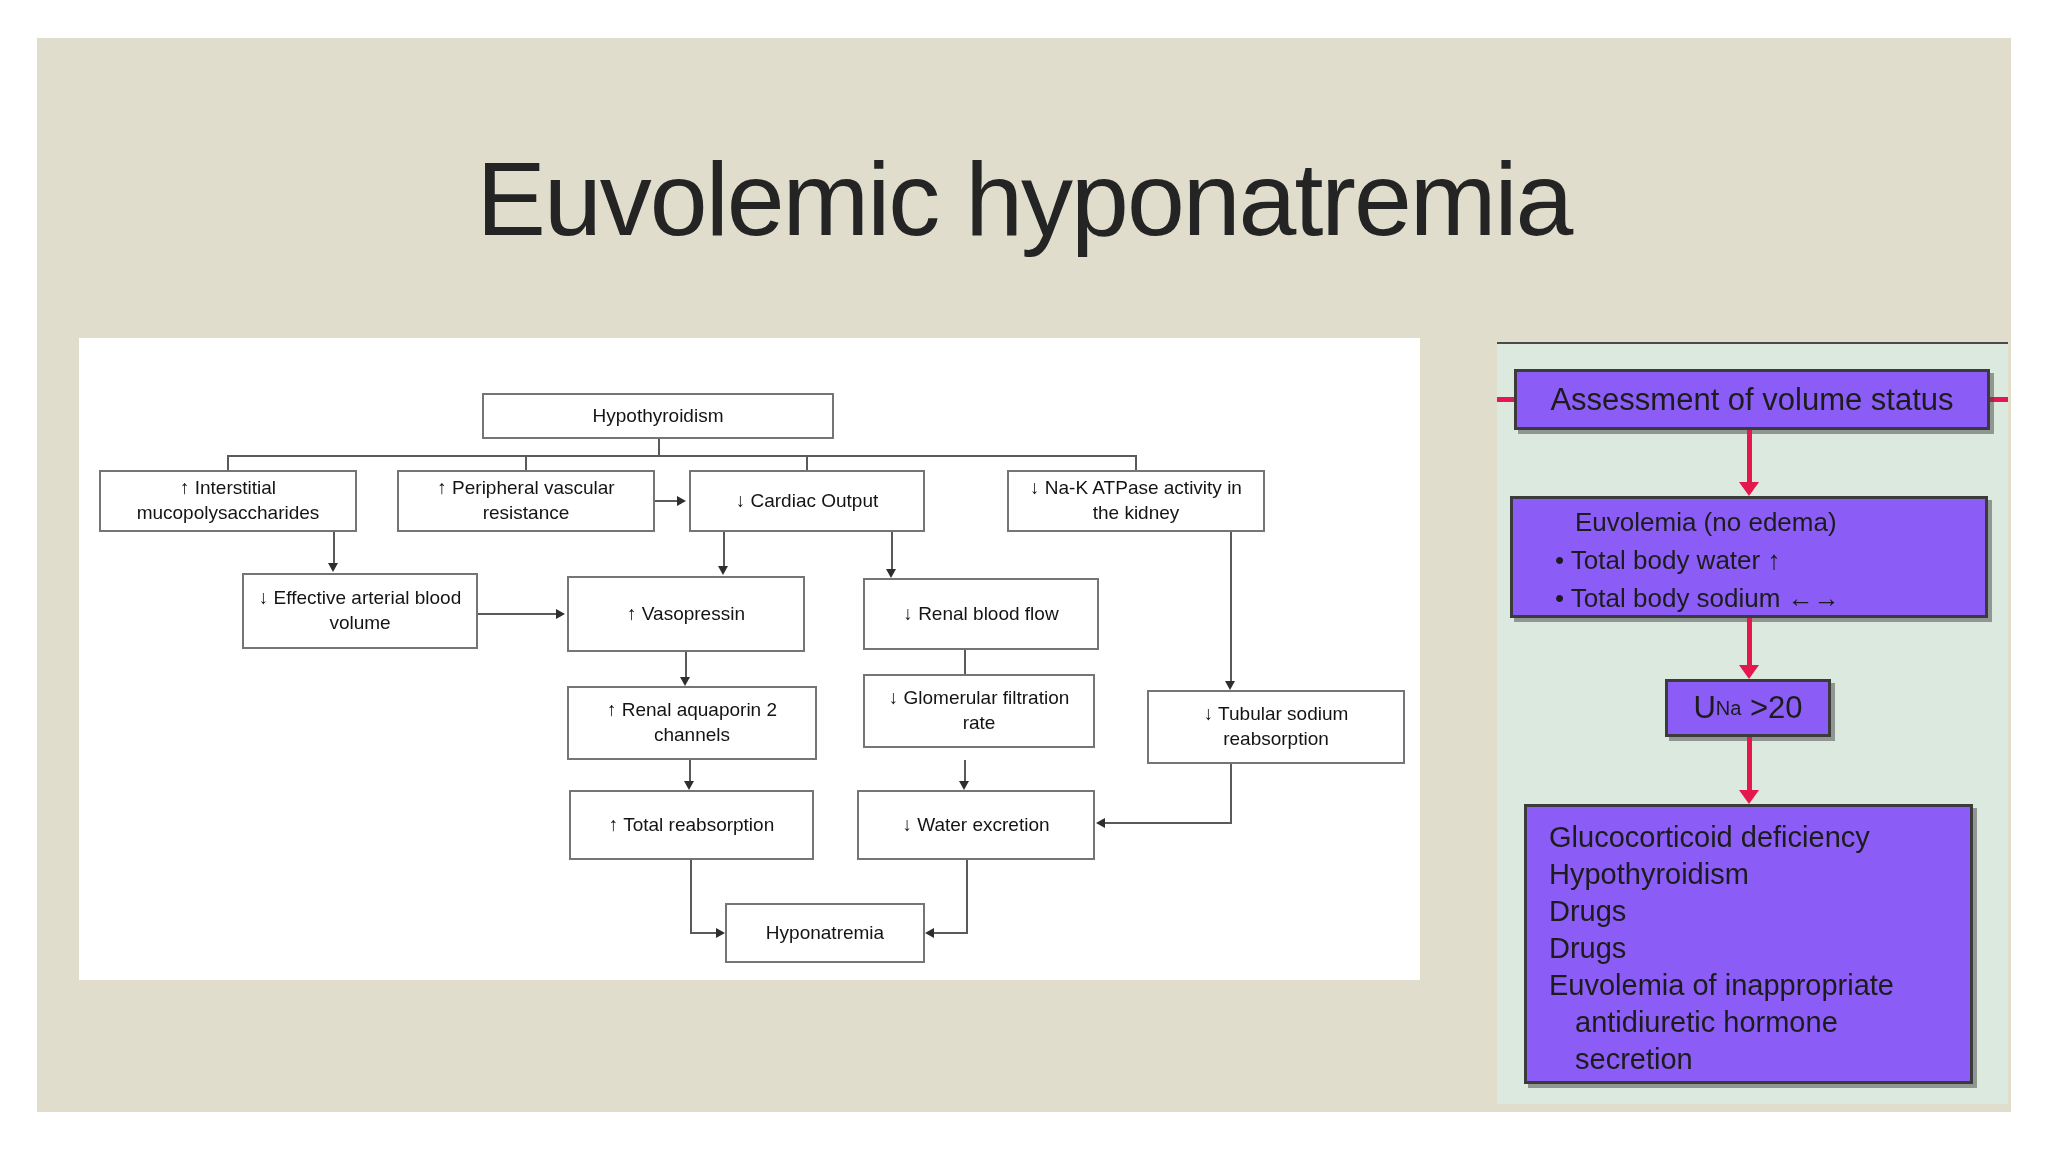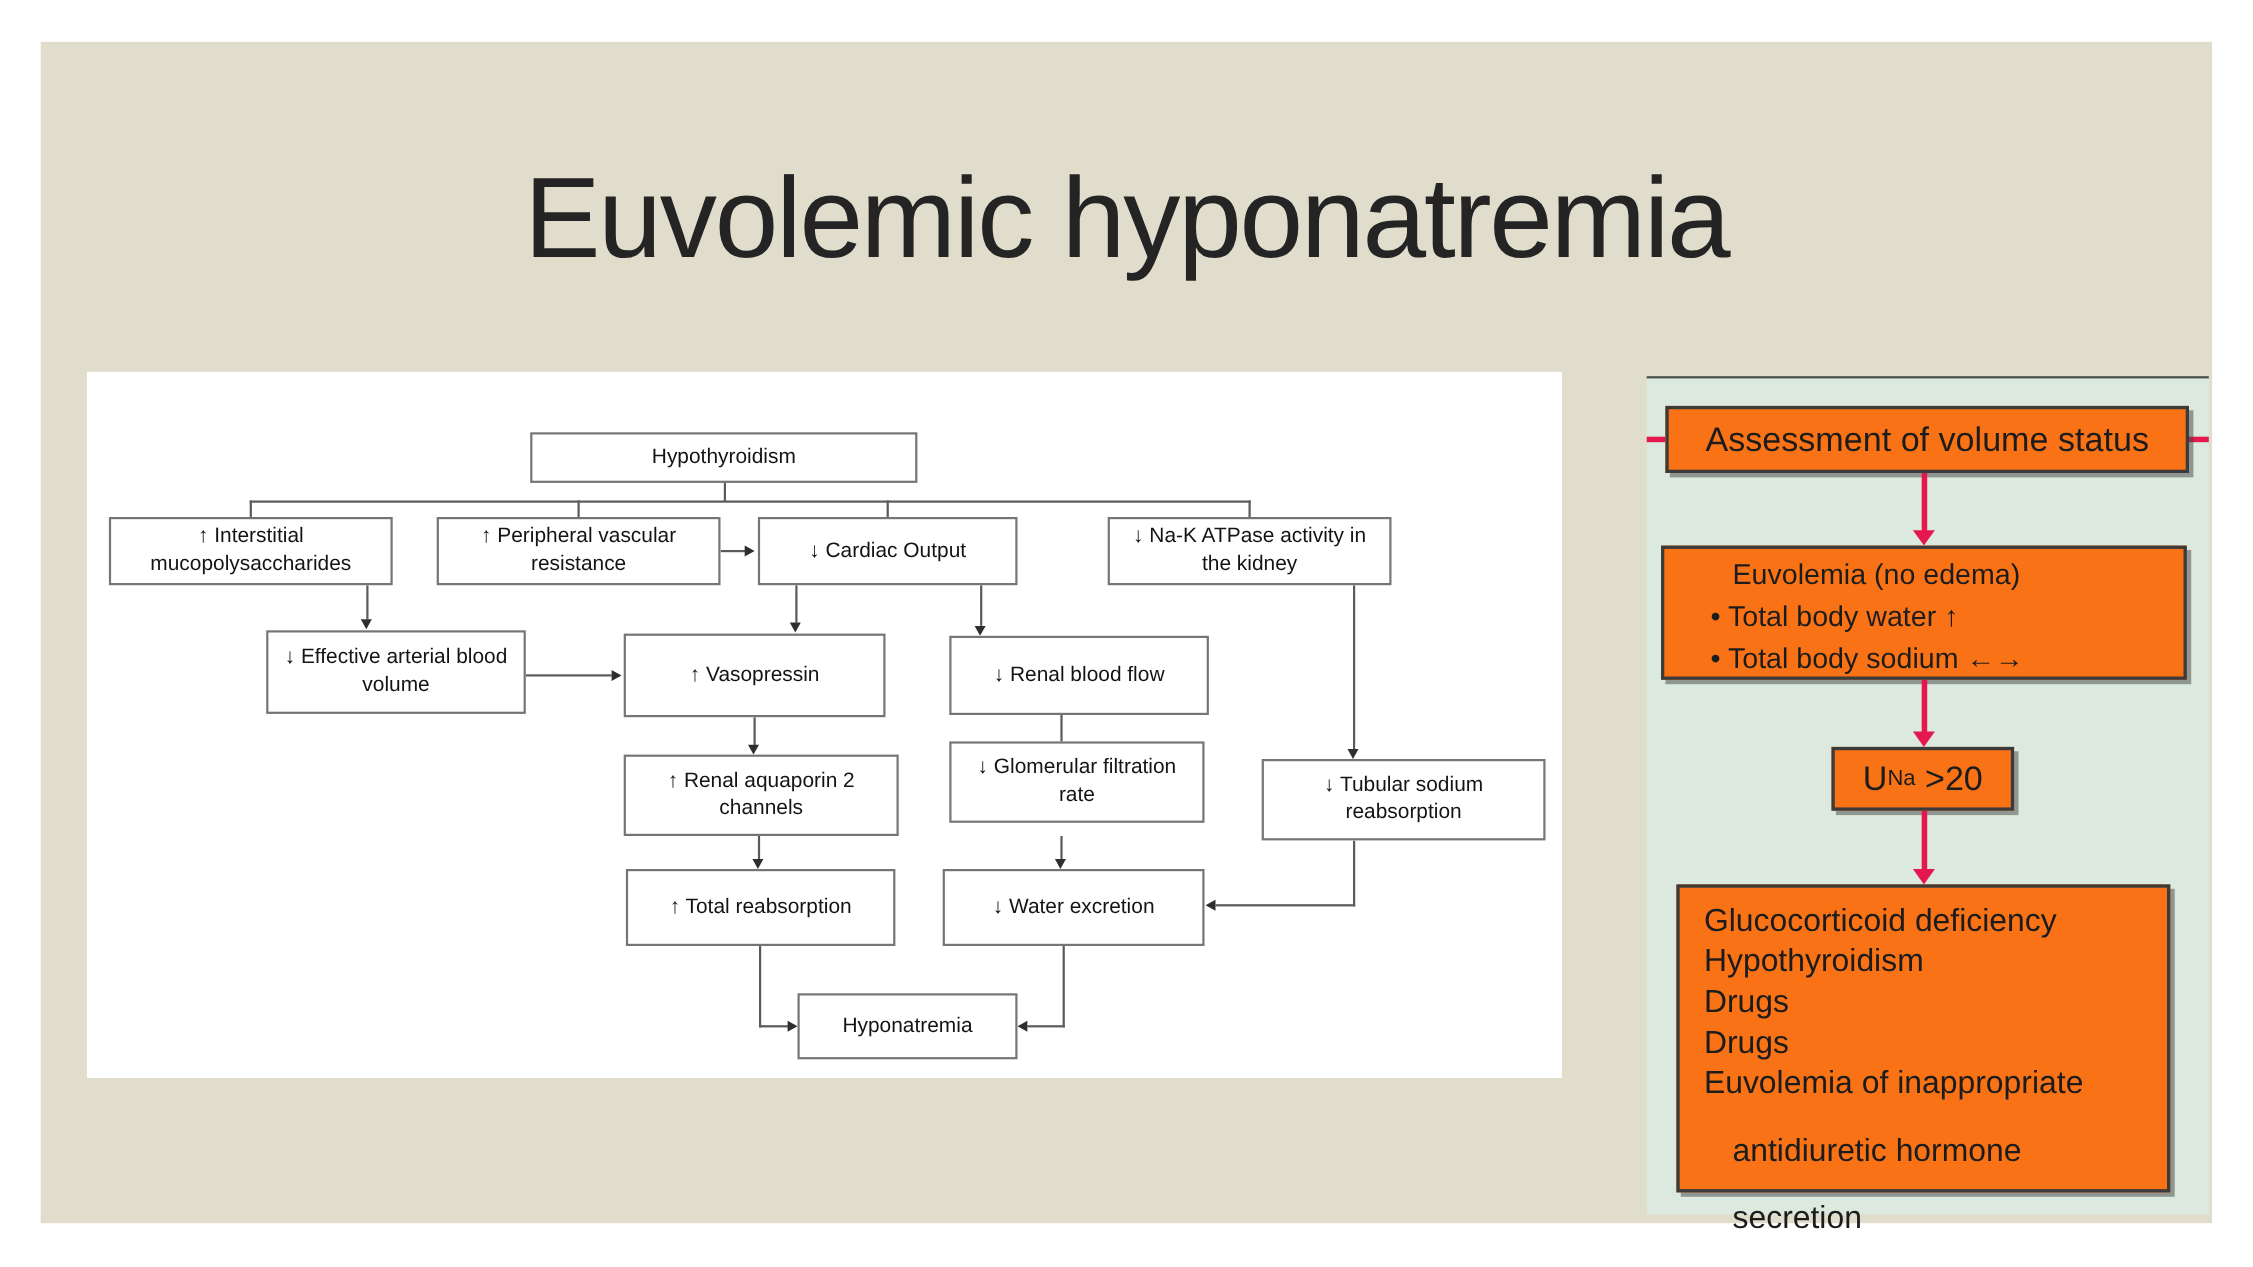--- a/index.html
+++ b/index.html
@@ -13,34 +13,34 @@
     display:flex;align-items:center;justify-content:center;text-align:center;
     font-size:19px;line-height:1.3;color:#141414;padding:2px 8px;}
   .ln{position:absolute;background:#5a5a5a;}
   .ah{position:absolute;width:0;height:0;}
   .ah-d{border-left:5px solid transparent;border-right:5px solid transparent;border-top:9px solid #2e2e2e;}
   .ah-r{border-top:5px solid transparent;border-bottom:5px solid transparent;border-left:9px solid #2e2e2e;}
   .ah-l{border-top:5px solid transparent;border-bottom:5px solid transparent;border-right:9px solid #2e2e2e;}
   
   .green-panel{position:absolute;left:1460px;top:304px;width:511px;height:762px;
     background:#dbe9de;border-top:2px solid #4a4a4a;box-sizing:border-box;}
-  .gbox{position:absolute;background:#f97316;border:3px solid #3b3b3b;box-sizing:border-box;
+  .gbox{position:absolute;background:#8b5cf6;border:3px solid #3b3b3b;box-sizing:border-box;
     box-shadow:4px 4px 0 rgba(70,70,70,0.5);color:#1c1c1c;}
   .gbox-a{left:17px;top:25px;width:476px;height:61px;display:flex;align-items:center;
     justify-content:center;font-size:31px;}
   .gbox-b{left:13px;top:152px;width:478px;height:122px;font-size:26px;line-height:38px;
     padding:4px 0 0 42px;}
   .gb-title{margin-left:20px;}
   .gbox-c{left:168px;top:335px;width:166px;height:58px;display:flex;align-items:center;
     justify-content:center;font-size:31px;}
   .gbox-c sub{font-size:20px;line-height:0;}
   .gbox-c .rest{white-space:pre;}
   .gbox-d{left:27px;top:460px;width:449px;height:280px;font-size:29px;line-height:37px;
     padding:12px 0 0 22px;}
-  .gbox-d .indent{padding-left:26px;margin-top:24px;}
+  .gbox-d .indent{padding-left:26px;}
   .red-shaft{position:absolute;width:5px;background:#e4174e;}
   .ah-red{position:absolute;width:0;height:0;border-left:10px solid transparent;
     border-right:10px solid transparent;border-top:14px solid #e4174e;}
   .red-dash{position:absolute;height:5px;background:#e4174e;}
 </style>
 </head>
 <body>
 
 <div class="slide">
 

